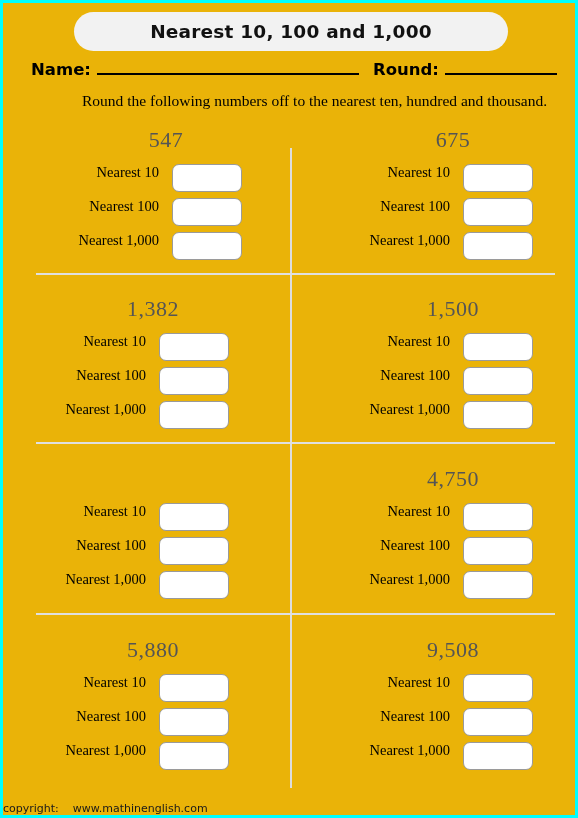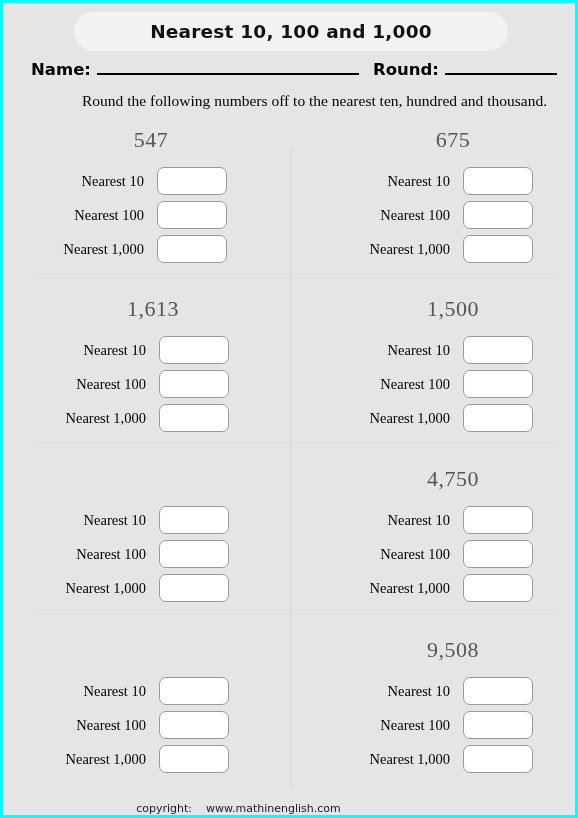--- a/index.html
+++ b/index.html
@@ -13,21 +13,21 @@
     overflow: hidden;
     font-family: "Liberation Serif", "DejaVu Serif", serif;
   }
 
   #page {
     position: relative;
     box-sizing: border-box;
     width: 578px;
     height: 818px;
     border: 3px solid #00ffff;
-    background: #e5e5e5;
+    background: #eab308;
   }
 
   
   .title-pill {
     position: absolute;
     left: 71px;
     top: 9px;
     width: 434px;
     height: 39px;
     border-radius: 20px;
@@ -133,21 +133,21 @@
   .cell.right .qnum { left: 14px; }
 
   .rows {
     position: absolute;
     top: 43px;
     left: 0;
     width: 286px;
   }
   .arow {
     display: flex;
-    align-items: center;
+    align-items: flex-start;
     height: 34px;
   }
   .arow .alabel {
     width: 142px;
     text-align: right;
     padding-right: 13px;
     box-sizing: border-box;
     font-family: "Liberation Serif", "DejaVu Serif", serif;
     font-size: 14.5px;
     color: #000000;
@@ -162,21 +162,20 @@
     border-radius: 7px;
     background: #ffffff;
   }
 
   
   .footer {
     position: absolute;
     left: 0;
     top: 799px;
     width: 471px;
-    text-align: center;
     font-family: "DejaVu Sans", "Liberation Sans", sans-serif;
     font-size: 11px;
     color: #1a1a1a;
     white-space: nowrap;
   }
   .footer .fgap { display: inline-block; width: 14px; }
 </style>
 </head>
 <body>
 
@@ -195,21 +194,21 @@
   </div>
 
   <div class="instruction">Round the following numbers off to the nearest ten, hundred and thousand.</div>
 
   <div id="grid">
     <div class="vdivider"></div>
     <div class="hrule r1"></div>
     <div class="hrule r2"></div>
     <div class="hrule r3"></div>
 
-    <div class="cell left" style="left:12px; top:8px;">
+    <div class="cell left" style="left:27px; top:8px;">
       <div class="qnum">547</div>
       <div class="rows">
         <div class="arow">
           <div class="alabel">Nearest 10</div>
           <div class="abox"></div>
         </div>
         <div class="arow">
           <div class="alabel">Nearest 100</div>
           <div class="abox"></div>
         </div>
@@ -232,21 +231,21 @@
           <div class="abox"></div>
         </div>
         <div class="arow">
           <div class="alabel">Nearest 1,000</div>
           <div class="abox"></div>
         </div>
       </div>
     </div>
 
     <div class="cell left" style="left:14px; top:177px;">
-      <div class="qnum">1,613</div>
+      <div class="qnum">1,382</div>
       <div class="rows">
         <div class="arow">
           <div class="alabel">Nearest 10</div>
           <div class="abox"></div>
         </div>
         <div class="arow">
           <div class="alabel">Nearest 100</div>
           <div class="abox"></div>
         </div>
         <div class="arow">
@@ -303,20 +302,21 @@
           <div class="abox"></div>
         </div>
         <div class="arow">
           <div class="alabel">Nearest 1,000</div>
           <div class="abox"></div>
         </div>
       </div>
     </div>
 
     <div class="cell left" style="left:14px; top:518px;">
+      <div class="qnum">5,880</div>
       <div class="rows">
         <div class="arow">
           <div class="alabel">Nearest 10</div>
           <div class="abox"></div>
         </div>
         <div class="arow">
           <div class="alabel">Nearest 100</div>
           <div class="abox"></div>
         </div>
         <div class="arow">

